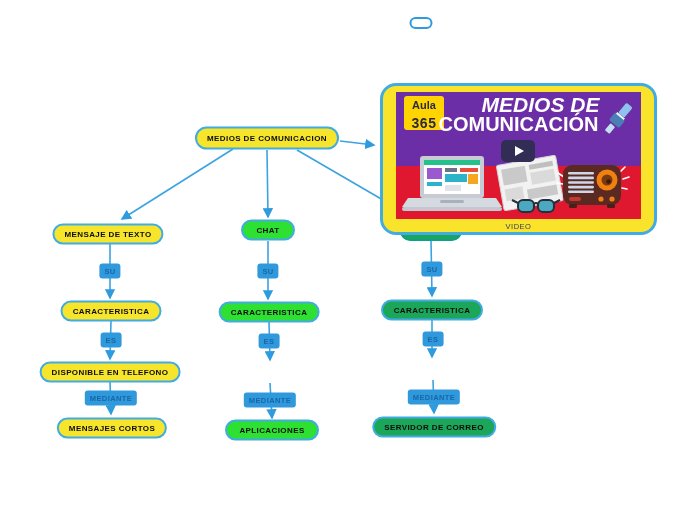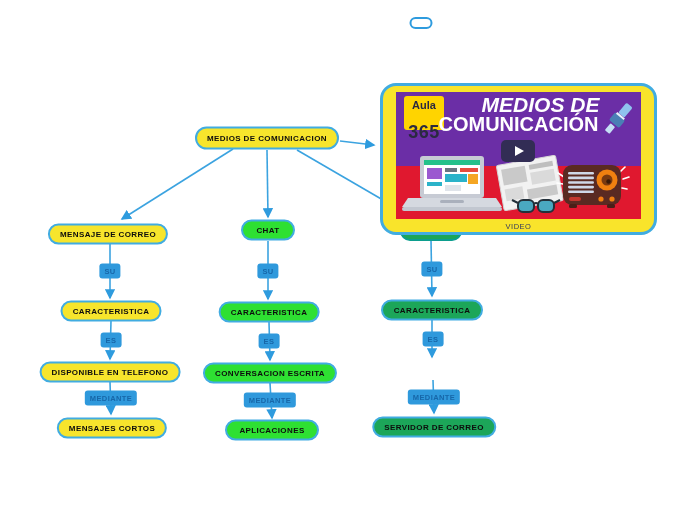--- a/index.html
+++ b/index.html
@@ -47,21 +47,21 @@
     position:absolute; left:13px; top:6px; width:245px; height:127px;
     background:#6B2EA6; overflow:hidden;
   }
   .red-band { position:absolute; left:0; right:0; bottom:0; height:53px; background:#E0182F; }
   .logo {
     position:absolute; left:8px; top:4px; width:40px; height:34px;
     background:#FFD400; border-radius:3px; color:#2A2A40; text-align:center;
     font-weight:bold; line-height:1; padding-top:4px; box-sizing:border-box;
   }
   .logo .l1 { font-size:11px; }
-  .logo .l2 { font-size:18px; letter-spacing:.5px; margin-top:12px; }
+  .logo .l2 { font-size:14px; letter-spacing:.5px; margin-top:5px; }
   .thumb-title { position:absolute; left:0; right:0; top:1px; text-align:center; color:#ffffff; font-weight:bold; z-index:1; }
   .tt1 { font-size:21px; padding-left:44px;font-style:italic; }
   .tt2 { font-size:20px; margin-top:-4px; }
   .play {
     position:absolute; left:105px; top:48px; width:34px; height:22px;
     background:#322D55; border-radius:5px; display:flex; align-items:center;
     justify-content:center; z-index:3;
   }
   .play-tri { width:0; height:0; border-left:9px solid #fff; border-top:5.5px solid transparent; border-bottom:5.5px solid transparent; margin-left:2px; }
   .illus { position:absolute; z-index:2; }
@@ -94,33 +94,32 @@
       <path d="M431,240 L432,296" marker-end="url(#ah)"></path>
       <path d="M432,320 L432,357" marker-end="url(#ah)"></path>
       <path d="M433,380 L434,413" marker-end="url(#ah)"></path>
     </g>
   </svg>
 
   <div class="collapsed" style="left:421px; top:23px;"></div>
 
   <div class="node yellow root" style="left:267px; top:138px; min-width:144px;">MEDIOS DE COMUNICACION</div>
 
-  <div class="node yellow" style="left:108px; top:234px; min-width:111px;">MENSAJE DE CORREO</div>
+  <div class="node yellow" style="left:108px; top:234px; min-width:111px;">MENSAJE DE TEXTO</div>
   <div class="link-label" style="left:110px; top:271px;">SU</div>
   <div class="node yellow" style="left:111px; top:311px; min-width:101px;">CARACTERISTICA</div>
   <div class="link-label" style="left:111px; top:340px;">ES</div>
   <div class="node yellow" style="left:110px; top:372px; min-width:139px;">DISPONIBLE EN TELEFONO</div>
   <div class="link-label" style="left:111px; top:398px;">MEDIANTE</div>
   <div class="node yellow" style="left:112px; top:428px; min-width:110px;">MENSAJES CORTOS</div>
 
   <div class="node lime" style="left:268px; top:230px; min-width:54px;">CHAT</div>
   <div class="link-label" style="left:268px; top:271px;">SU</div>
   <div class="node lime" style="left:269px; top:312px; min-width:99px;">CARACTERISTICA</div>
   <div class="link-label" style="left:269px; top:341px;">ES</div>
-  <div class="node lime" style="left:270px; top:373px; min-width:132px;">CONVERSACION ESCRITA</div>
   <div class="link-label" style="left:270px; top:400px;">MEDIANTE</div>
   <div class="node lime" style="left:272px; top:430px; min-width:94px;">APLICACIONES</div>
 
   <div class="node green stub" style="left:431px; top:231px;"></div>
   <div class="link-label" style="left:432px; top:269px;">SU</div>
   <div class="node green" style="left:432px; top:310px; min-width:102px;">CARACTERISTICA</div>
   <div class="link-label" style="left:433px; top:339px;">ES</div>
   <div class="link-label" style="left:434px; top:397px;">MEDIANTE</div>
   <div class="node green" style="left:434px; top:427px; min-width:122px;">SERVIDOR DE CORREO</div>
 

